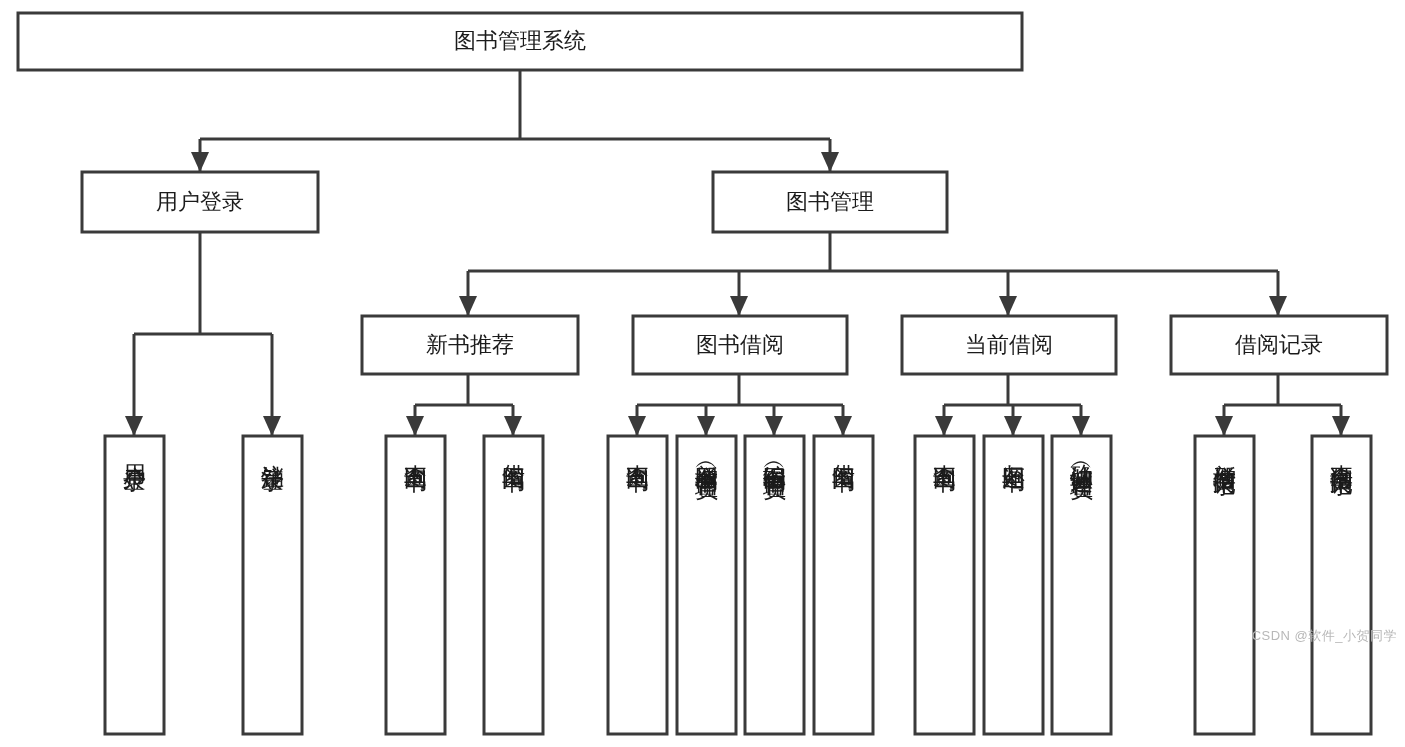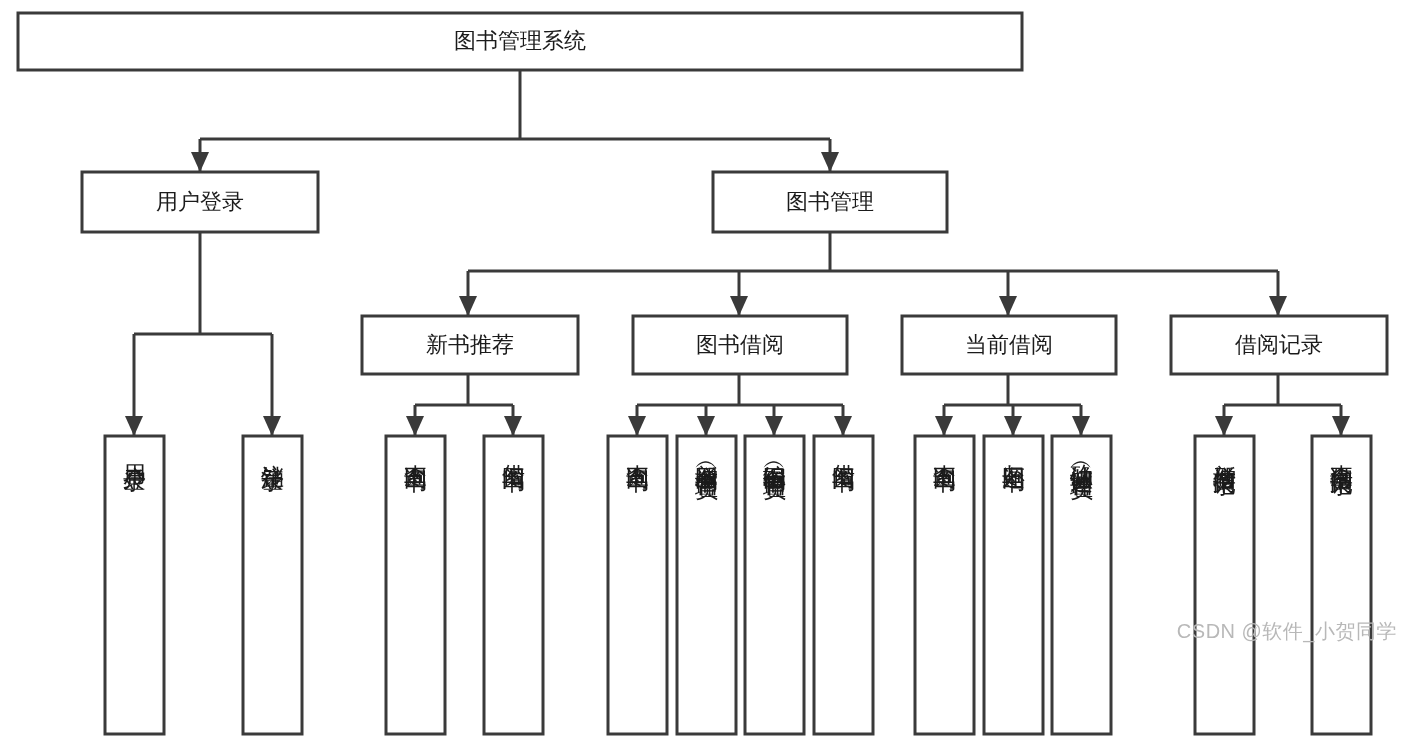--- a/index.html
+++ b/index.html
@@ -66,21 +66,21 @@
     line-height: 1.0;
     letter-spacing: 2px;
     color: #1b1b1b;
     white-space: nowrap;
   }
   .watermark {
     position: absolute;
     right: 8px;
     bottom: 6px;
     font-family: "Liberation Sans", "DejaVu Sans", sans-serif;
-    font-size: 20px;
+    font-size: 13px;
     color: #b8b8b8;
     letter-spacing: 0.5px;
     white-space: nowrap;
     pointer-events: none;
   }
 </style>
 </head>
 <body>
 
 <div id="diagram-root">

